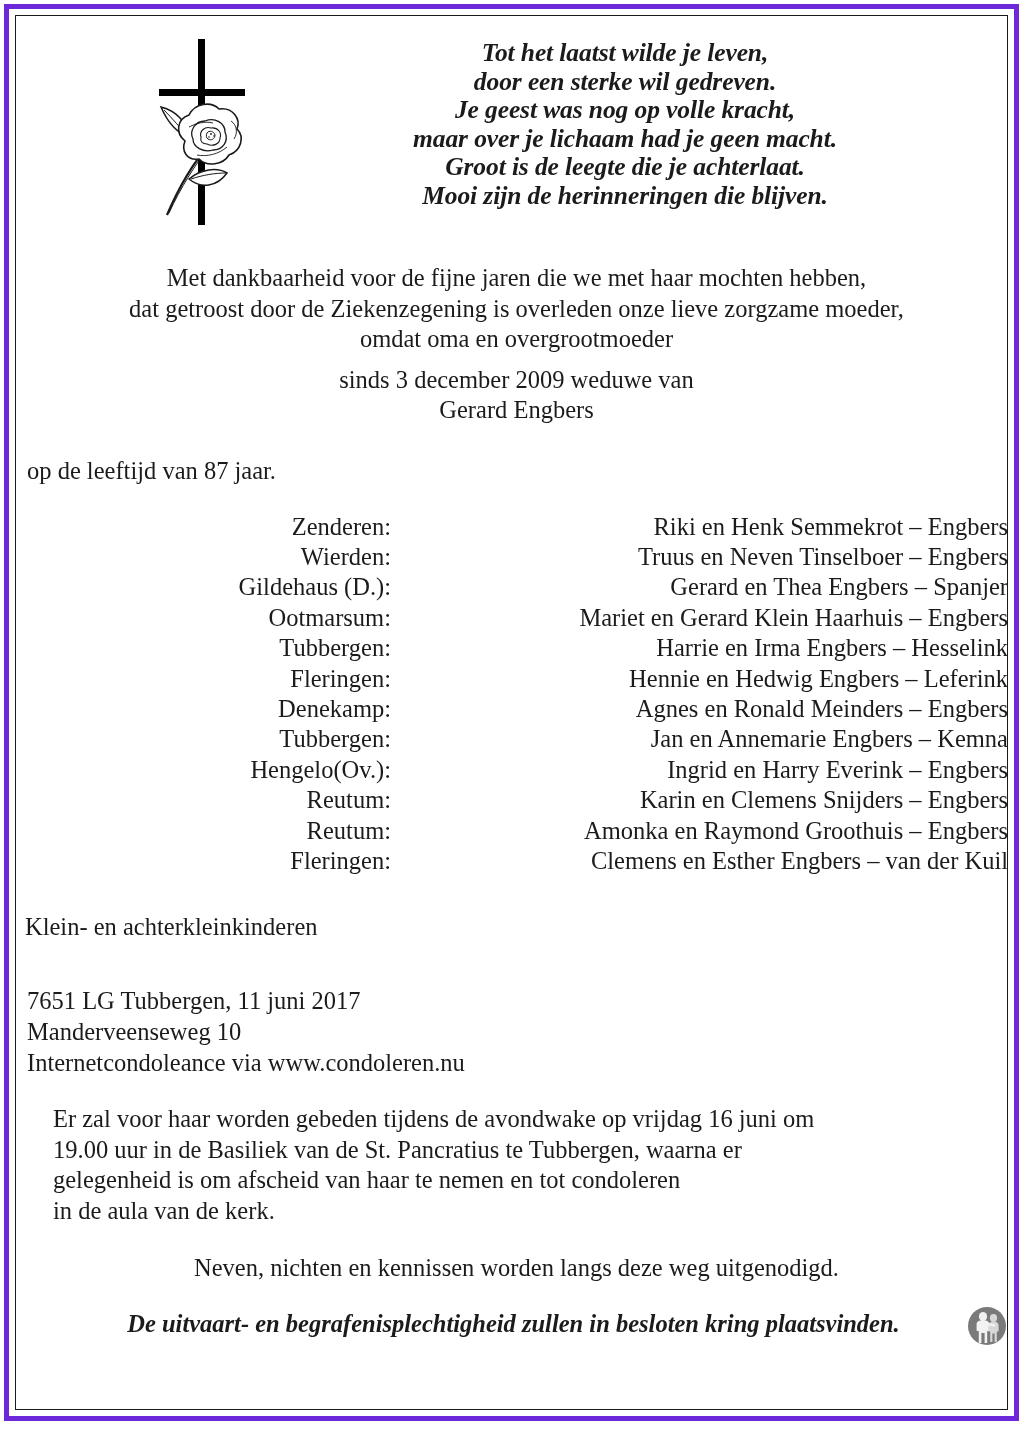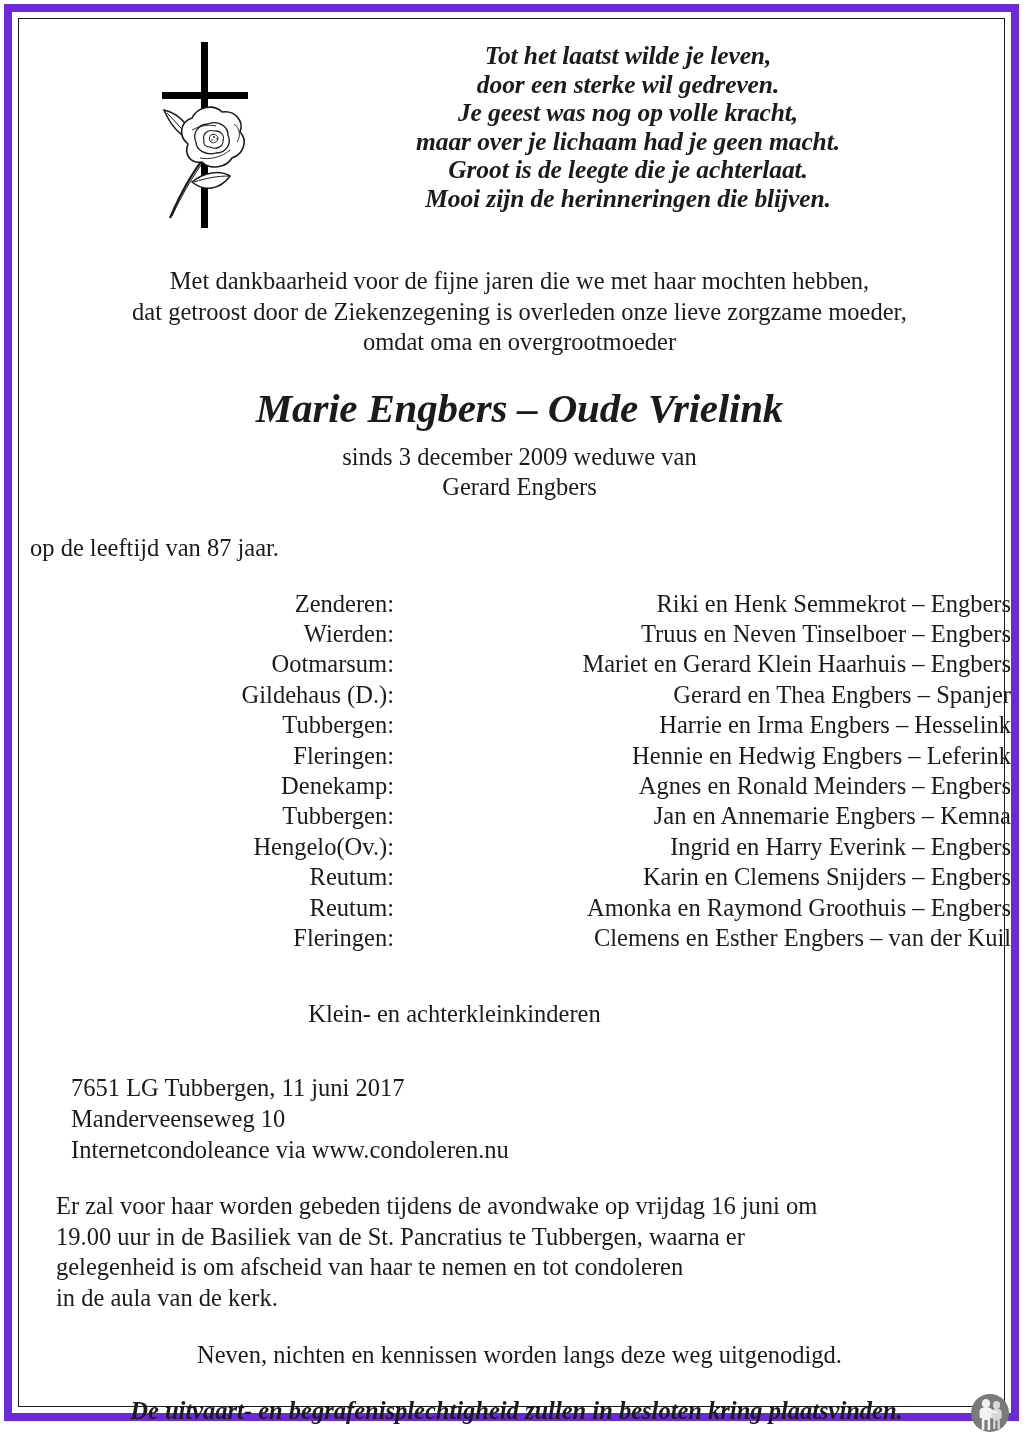--- a/index.html
+++ b/index.html
@@ -15,21 +15,21 @@
     overflow: hidden;
   }
 
   
   .notice-frame {
     position: absolute;
     left: 4px;
     top: 4px;
     width: 1015px;
     height: 1417px;
-    border: 8px solid #6d28d9;
+    border: 5px solid #6d28d9;
     box-sizing: border-box;
     background: #ffffff;
   }
   .notice-inner-rule {
     position: absolute;
     left: 6px;
     top: 6px;
     right: 6px;
     bottom: 6px;
     border: 1px solid #1a1a1a;
@@ -124,35 +124,33 @@
   .fam-place {
     text-align: right;
     width: 366px;
     padding-right: 13px !important;
   }
   .fam-name {
     text-align: right;
   }
 
   .grandchildren {
-    text-align: center;
     font-size: 24.5px;
     line-height: 30px;
-    margin-top: 46px;
+    margin-top: 36px;
     padding-right: 130px;
   }
 
   
   .address-block {
     margin-top: 44px;
     font-size: 24.5px;
     line-height: 30.6px;
     text-align: left;
     padding-left: 2px;
-    margin-left: 41px;
   }
   .address-line { display: block; }
 
   
   .service-block {
     margin-top: 26px;
     font-size: 24.5px;
     line-height: 30.6px;
     padding: 0 28px;
   }
@@ -239,46 +237,45 @@
         <span class="poem-line">Mooi zijn de herinneringen die blijven.</span>
       </div>
     </div>
 
     <div class="intro">
       <span class="intro-line">Met dankbaarheid voor de fijne jaren die we met haar mochten hebben,</span>
       <span class="intro-line">dat getroost door de Ziekenzegening is overleden onze lieve zorgzame moeder,</span>
       <span class="intro-line">omdat oma en overgrootmoeder</span>
     </div>
 
-    <div class="deceased-name">Marie Engbers – Oude Vrielink</div>
 
     <div class="widow-block">
       <span class="widow-line">sinds 3 december 2009 weduwe van</span>
       <span class="widow-line">Gerard Engbers</span>
     </div>
 
     <div class="age-line">op de leeftijd van 87 jaar.</div>
 
     <table class="family-table">
       <tbody>
         <tr>
           <td class="fam-place">Zenderen:</td>
           <td class="fam-name">Riki en Henk Semmekrot – Engbers</td>
         </tr>
         <tr>
           <td class="fam-place">Wierden:</td>
           <td class="fam-name">Truus en Neven Tinselboer – Engbers</td>
         </tr>
         <tr>
+          <td class="fam-place">Gildehaus (D.):</td>
+          <td class="fam-name">Gerard en Thea Engbers – Spanjer</td>
+        </tr>
+        <tr>
           <td class="fam-place">Ootmarsum:</td>
           <td class="fam-name">Mariet en Gerard Klein Haarhuis – Engbers</td>
-        </tr>
-        <tr>
-          <td class="fam-place">Gildehaus (D.):</td>
-          <td class="fam-name">Gerard en Thea Engbers – Spanjer</td>
         </tr>
         <tr>
           <td class="fam-place">Tubbergen:</td>
           <td class="fam-name">Harrie en Irma Engbers – Hesselink</td>
         </tr>
         <tr>
           <td class="fam-place">Fleringen:</td>
           <td class="fam-name">Hennie en Hedwig Engbers – Leferink</td>
         </tr>
         <tr>

